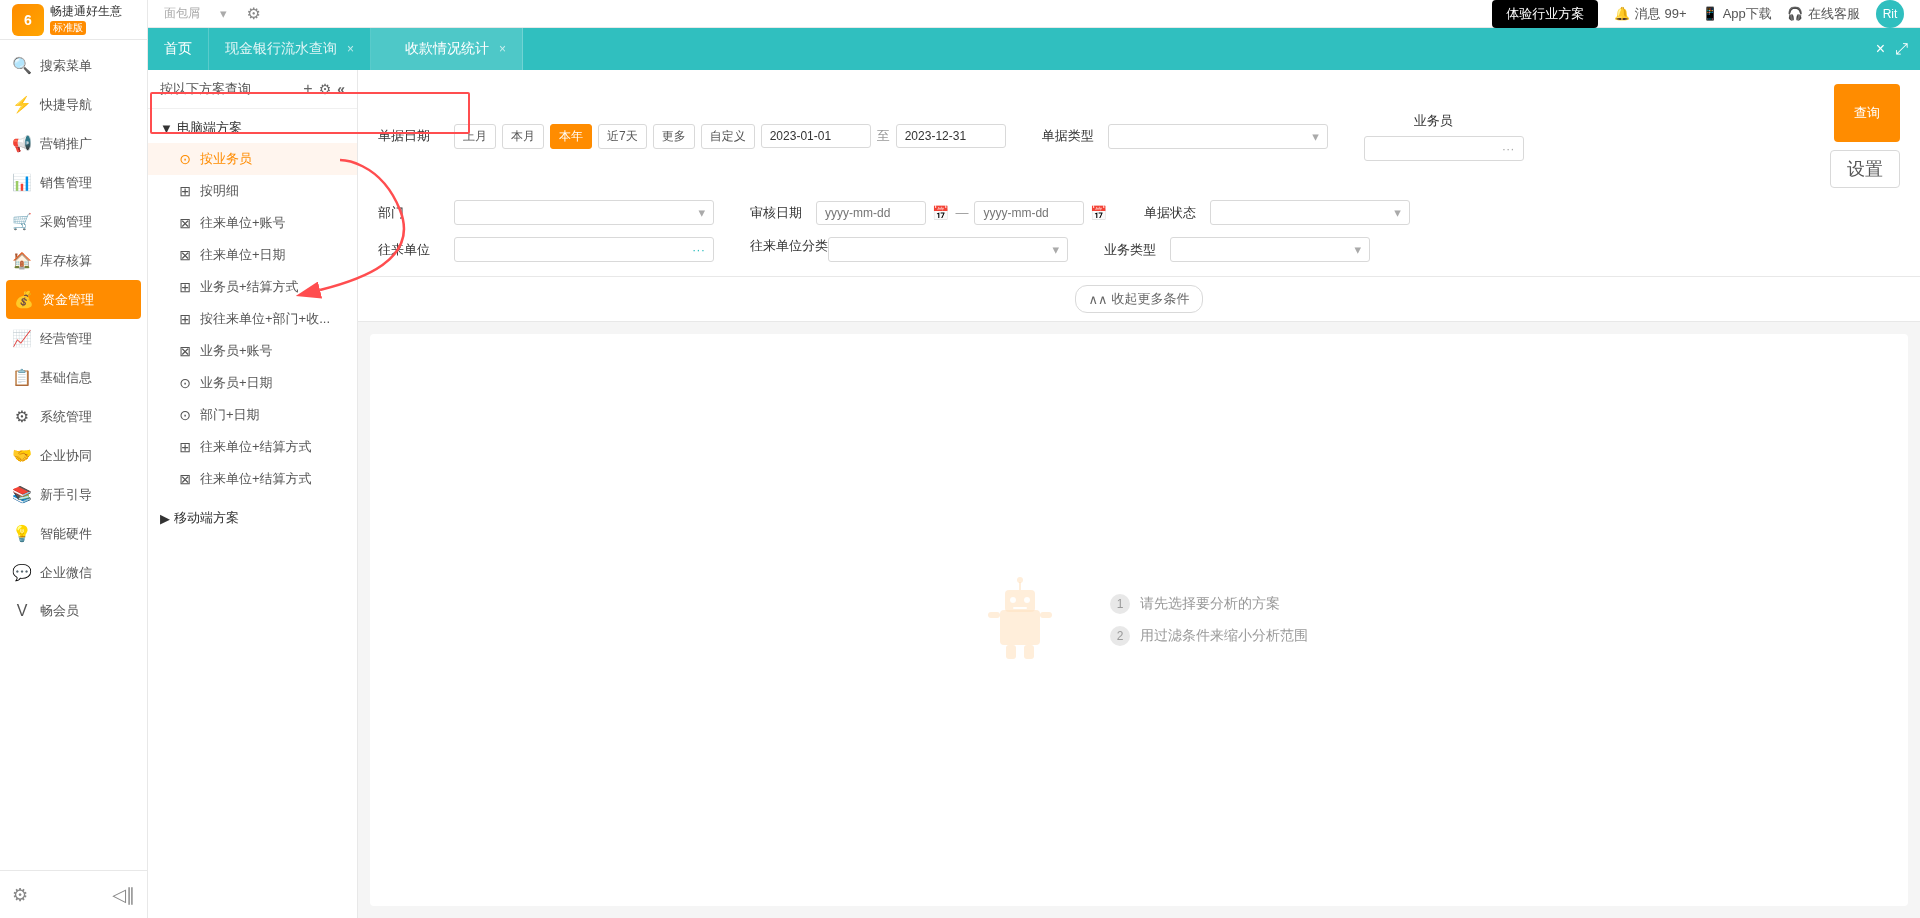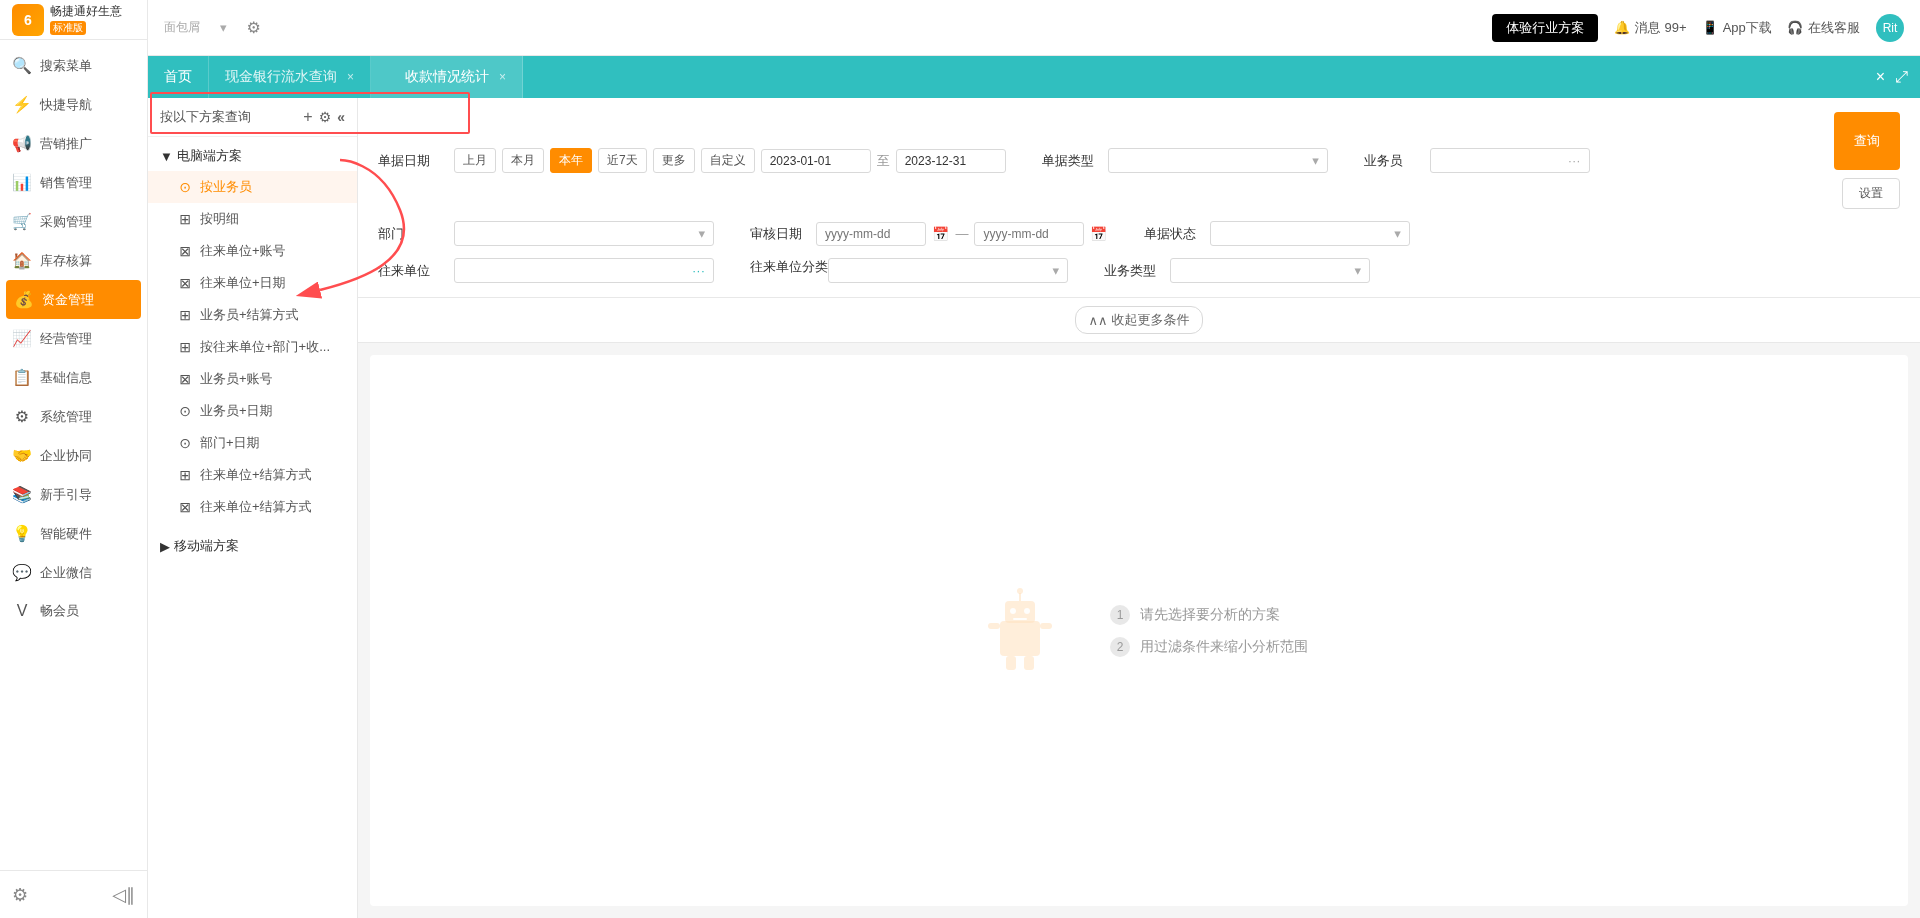--- a/index.html
+++ b/index.html
@@ -67,21 +67,21 @@
       position: absolute;
       left: 148px; top: 0;
       right: 0;
       height: 918px;
       display: flex;
       flex-direction: column;
     }
 
     
     .header-bar {
-      height: 56px;
+      height: 28px;
       background: #fff;
       display: flex;
       align-items: center;
       justify-content: space-between;
       padding: 0 16px;
       border-bottom: 1px solid #e8e8e8;
       gap: 28px;
     }
     .header-bar-left { display: flex; align-items: center; gap: 20px; }
     .header-bar-right { display: flex; align-items: center; gap: 16px; font-size: 13px; color: #555; }
@@ -276,21 +276,21 @@
       padding: 20px 20px;
       font-size: 13px;
       cursor: pointer;
     }
     .settings-btn {
       background: #fff;
       color: #555;
       border: 1px solid #d9d9d9;
       border-radius: 4px;
       padding: 6px 16px;
-      font-size: 12px;
+      font-size: 18px;
       cursor: pointer;
       margin-top: 4px;
     }
     .filter-actions {
       display: flex;
       flex-direction: column;
       align-items: flex-end;
       margin-left: auto;
       gap: 4px;
     }
@@ -580,21 +580,21 @@
             <span class="filter-dash">至</span>
             <input class="date-input" type="text" value="2023-12-31" style="">
           </div>
           <div style="display:flex;align-items:center;gap:6px;margin-left:20px;">
             <span class="filter-label">单据类型</span>
             <div class="filter-select filter-select-wide" style="min-width:220px;">
               <span></span>
               <span style="color:#aaa;">▾</span>
             </div>
           </div>
-          <div style="display:flex;align-items:center;gap:6px;margin-left:20px;">
+          <div style="display:flex;align-items:center;gap:6px;margin-left:20px;flex-direction:column;">
             <span class="filter-label">业务员</span>
             <div class="filter-select" style="min-width:160px;">
               <span></span>
               <span style="color:#aaa;">···</span>
             </div>
           </div>
           <div class="filter-actions">
             <button class="query-btn">查询</button>
             <button class="settings-btn">设置</button>
           </div>

